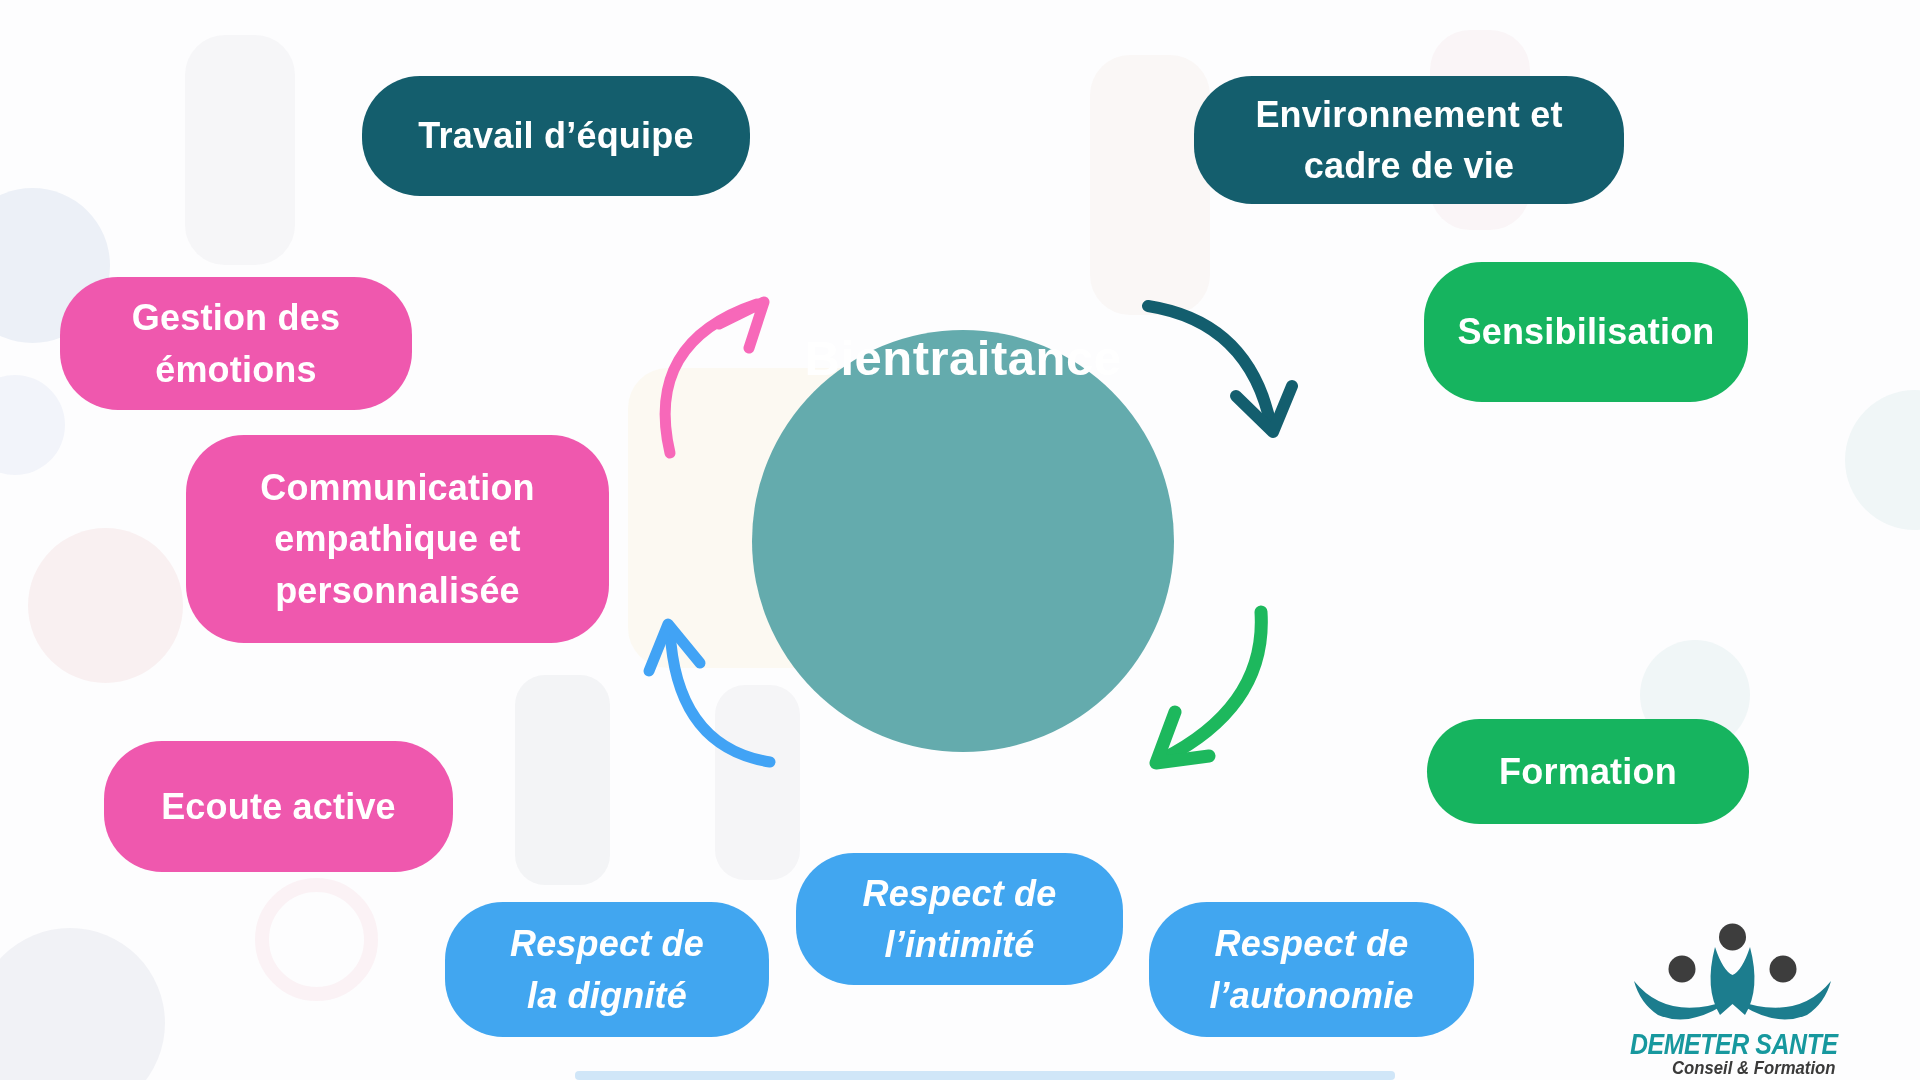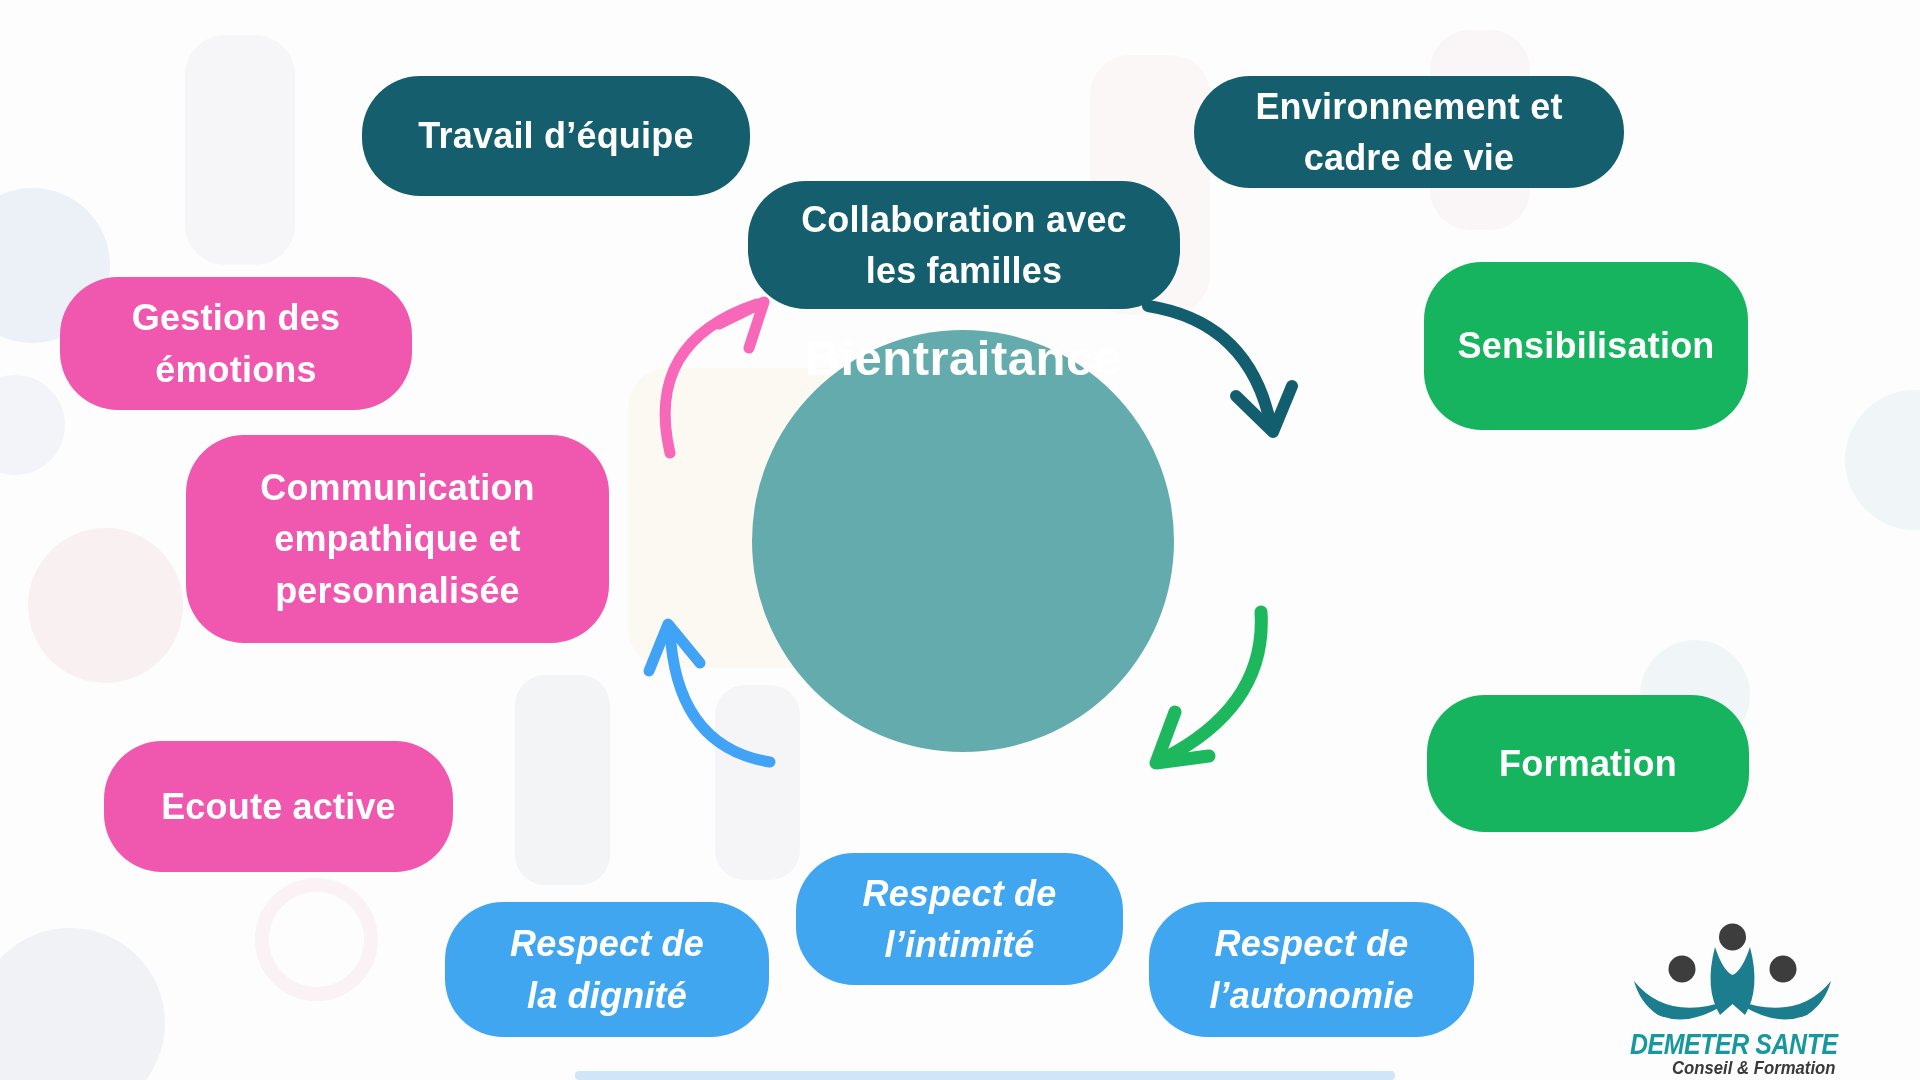--- a/index.html
+++ b/index.html
@@ -32,24 +32,24 @@
     text-align:center;white-space:pre-line;border-radius:58px;
     letter-spacing:.2px;
   }
   .c-teal{background:var(--teal_dark);margin-top:36px;}
   .c-pink{background:var(--pink);}
   .c-green{background:var(--green);}
   .c-blue{background:var(--blue);font-style:italic;}
 
   .p-travail{left:362px;top:40px;width:388px;height:120px;}
   .p-collaboration{left:748px;top:145px;width:432px;height:128px;}
-  .p-environnement{left:1194px;top:40px;width:430px;height:112px;}
-  .p-sensibilisation{left:1424px;top:262px;width:324px;height:168px;}
+  .p-environnement{left:1194px;top:40px;width:430px;height:128px;}
+  .p-sensibilisation{left:1424px;top:262px;width:324px;height:140px;}
   .p-adaptation{left:1301px;top:470px;width:326px;height:137px;}
-  .p-formation{left:1427px;top:695px;width:322px;height:137px;}
+  .p-formation{left:1427px;top:719px;width:322px;height:105px;}
   .p-gestion{left:60px;top:260px;width:352px;height:133px;margin-top:17px;}
   .p-communication{left:186px;top:435px;width:423px;height:208px;}
   .p-ecoute{left:104px;top:741px;width:349px;height:131px;}
   .p-dignite{left:445px;top:902px;width:324px;height:135px;}
   .p-intimite{left:796px;top:853px;width:327px;height:132px;}
   .p-autonomie{left:1149px;top:902px;width:325px;height:135px;}
 
   
   .center-circle{
     position:absolute;left:752px;top:330px;width:422px;height:422px;border-radius:50%;
@@ -109,22 +109,20 @@
       <path d="M 770 762 Q 676 747 670 630"></path>
       <path d="M 649 671 L 668 624 L 700 663"></path>
     </g>
   </svg>
 
   <div class="center-circle">
     <span>Bientraitance</span>
   </div>
 
   <div class="bubble c-teal p-travail">Travail d’équipe</div>
-  <div class="bubble c-teal p-collaboration">Collaboration avec
-les familles</div>
   <div class="bubble c-teal p-environnement">Environnement et
 cadre de vie</div>
   <div class="bubble c-green p-sensibilisation">Sensibilisation</div>
   <div class="bubble c-green p-formation">Formation</div>
   <div class="bubble c-pink p-gestion">Gestion des
 émotions</div>
   <div class="bubble c-pink p-communication">Communication
 empathique et
 personnalisée</div>
   <div class="bubble c-pink p-ecoute">Ecoute active</div>

